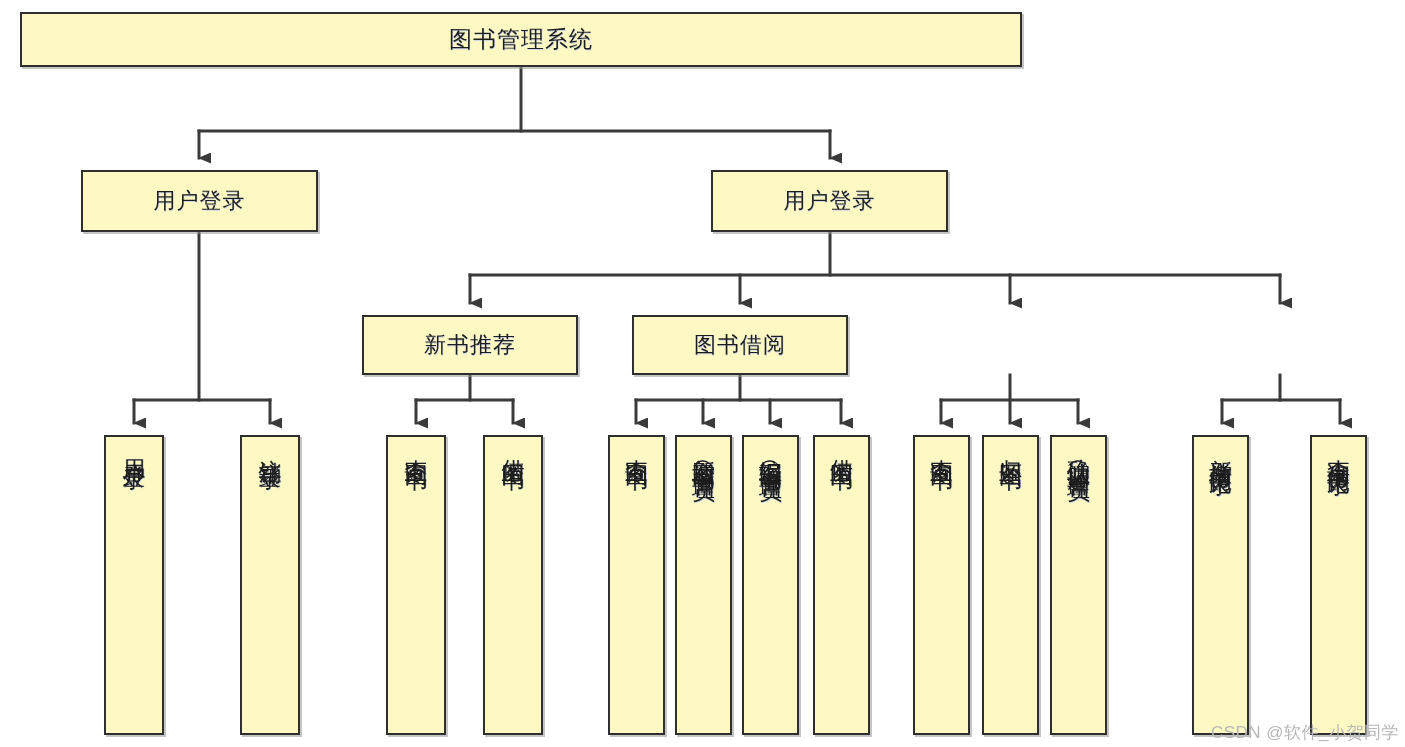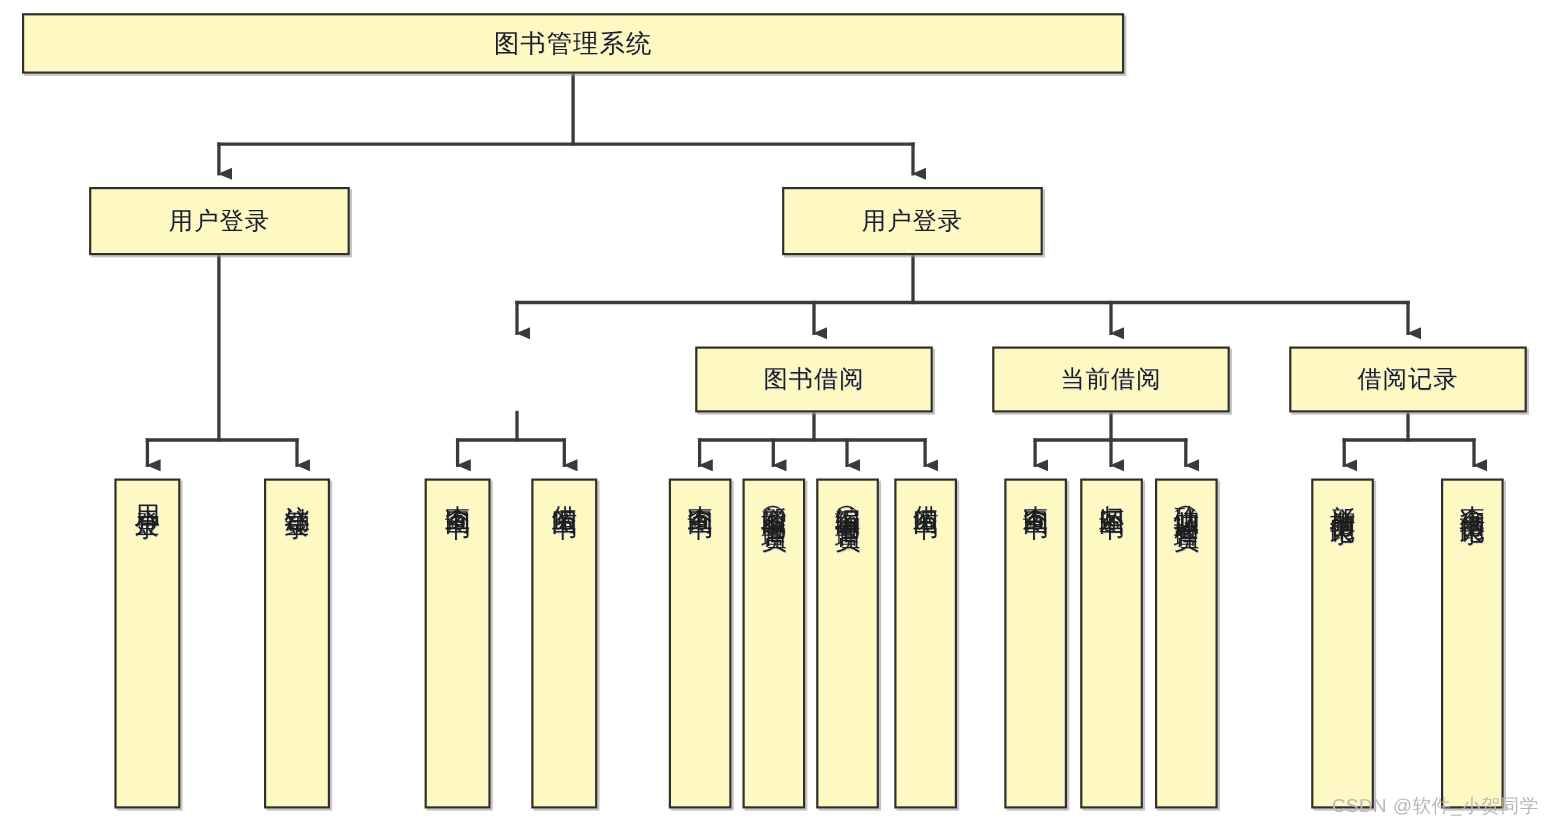--- a/index.html
+++ b/index.html
@@ -123,28 +123,25 @@
     <span class="lbl">图书管理系统</span>
   </div>
 
   <div class="node lvl2" style="left:81px;top:170px;width:237px;height:62px;">
     <span class="lbl">用户登录</span>
   </div>
   <div class="node lvl2" style="left:711px;top:170px;width:237px;height:62px;">
     <span class="lbl">用户登录</span>
   </div>
 
+  <div class="node lvl3" style="left:362px;top:315px;width:216px;height:60px;">
+    <span class="lbl">新书推荐</span>
+  </div>
   <div class="node lvl3" style="left:632px;top:315px;width:216px;height:60px;">
     <span class="lbl">图书借阅</span>
-  </div>
-  <div class="node lvl3" style="left:902px;top:315px;width:216px;height:60px;">
-    <span class="lbl">当前借阅</span>
-  </div>
-  <div class="node lvl3" style="left:1172px;top:315px;width:216px;height:60px;">
-    <span class="lbl">借阅记录</span>
   </div>
 
   <div class="node leaf" style="left:104px;top:435px;width:60px;height:300px;">
     <span class="lbl">用户登录</span>
   </div>
   <div class="node leaf" style="left:240px;top:435px;width:60px;height:300px;">
     <span class="lbl">注销登录</span>
   </div>
 
   <div class="node leaf" style="left:386px;top:435px;width:60px;height:300px;">

